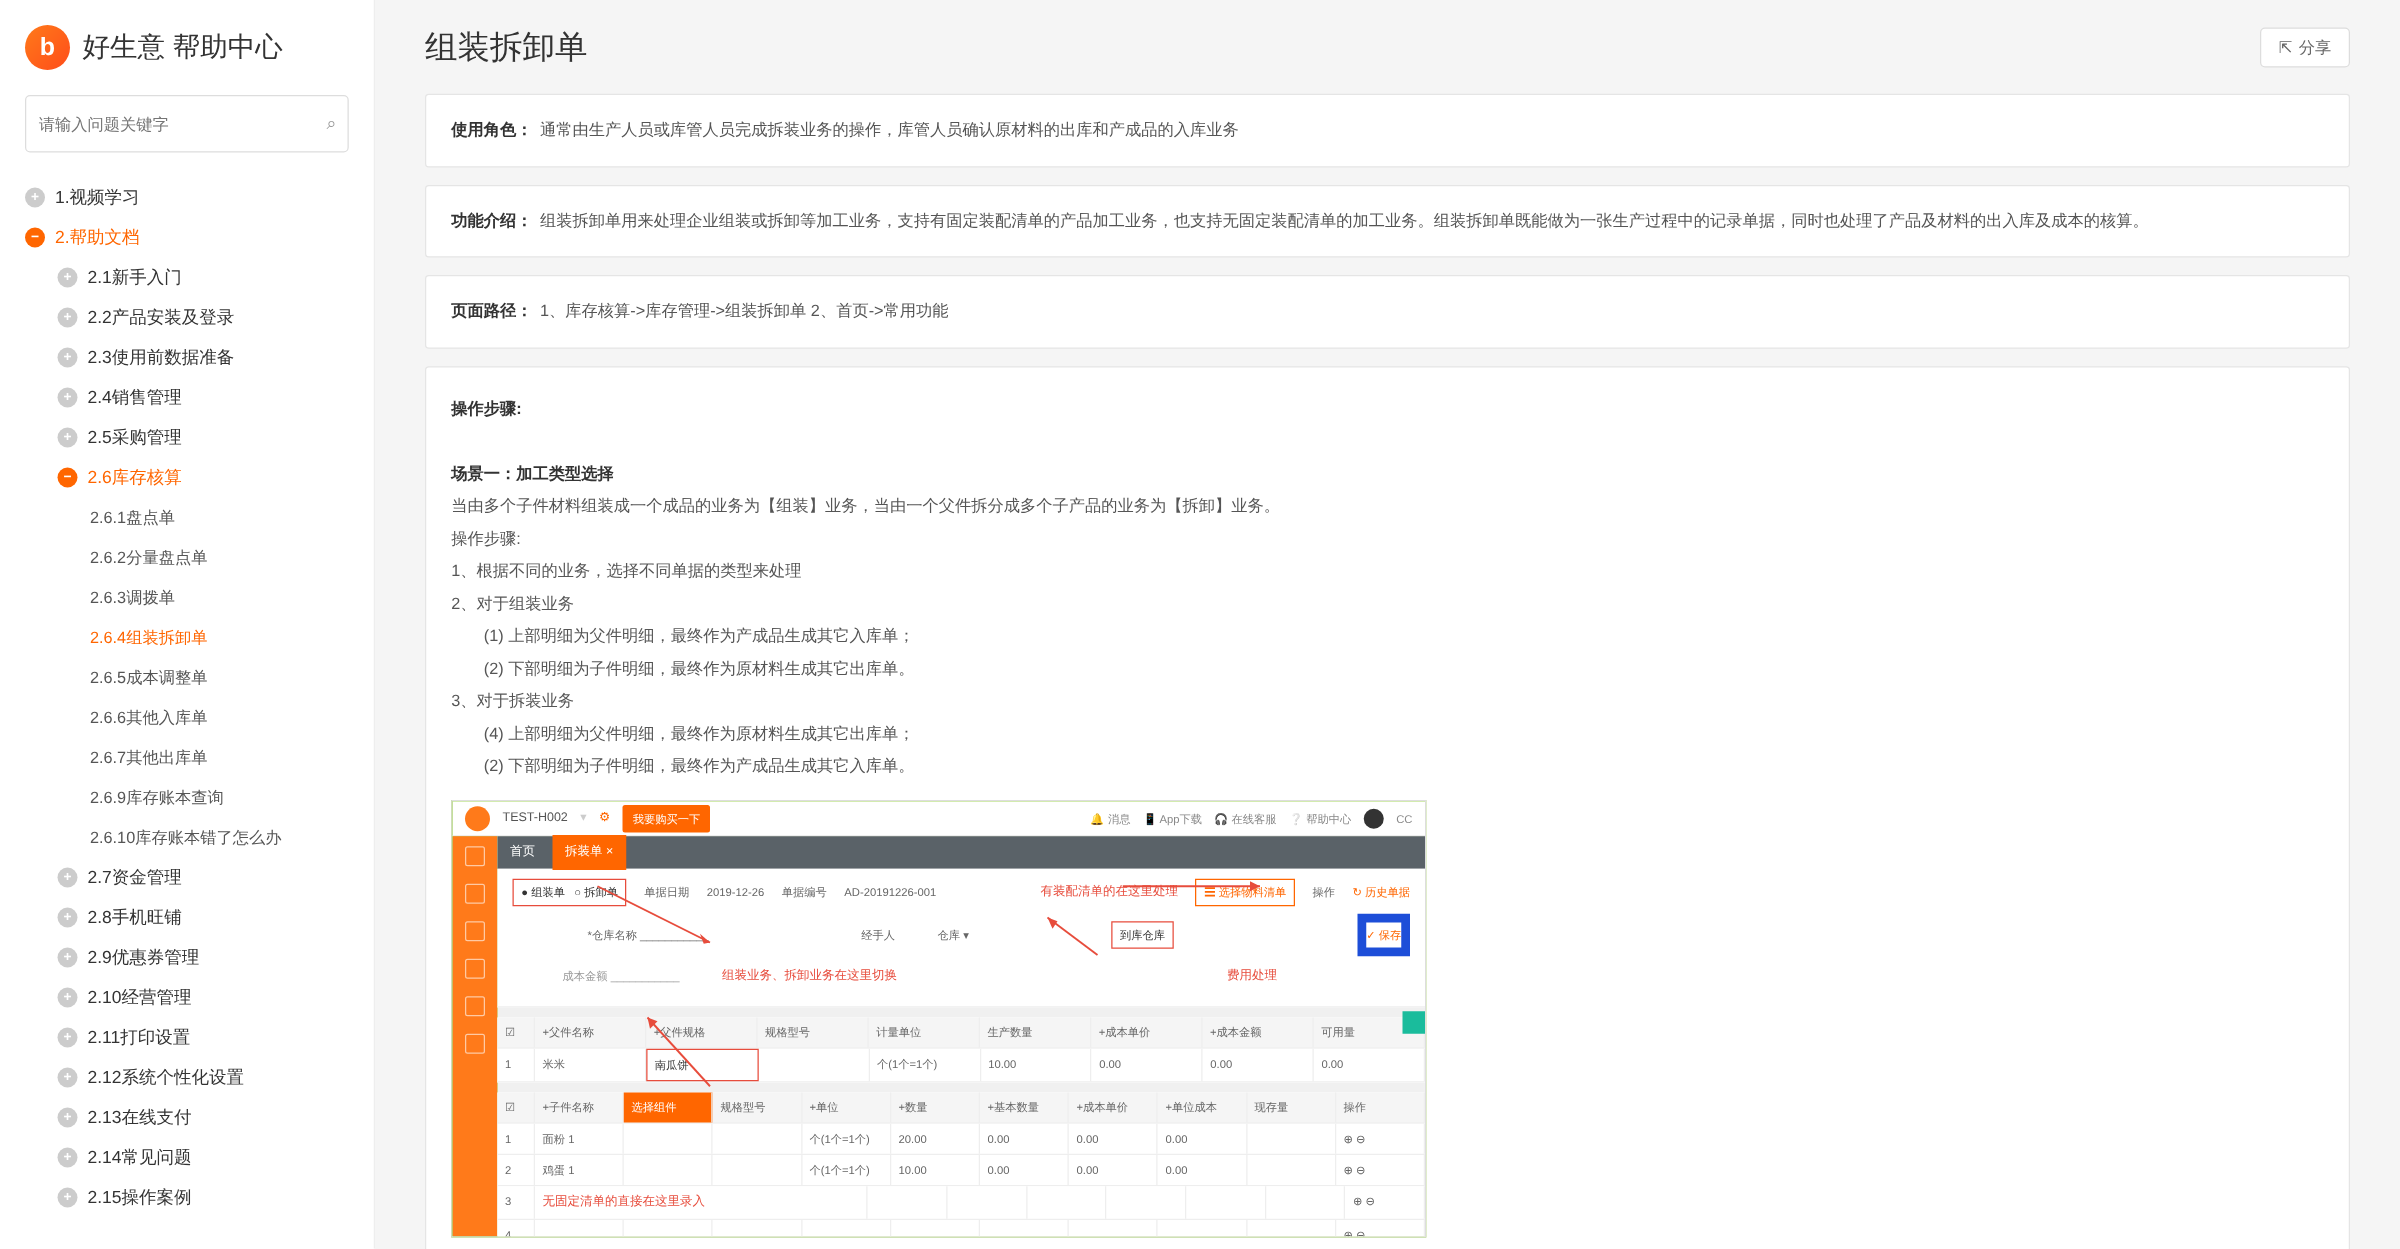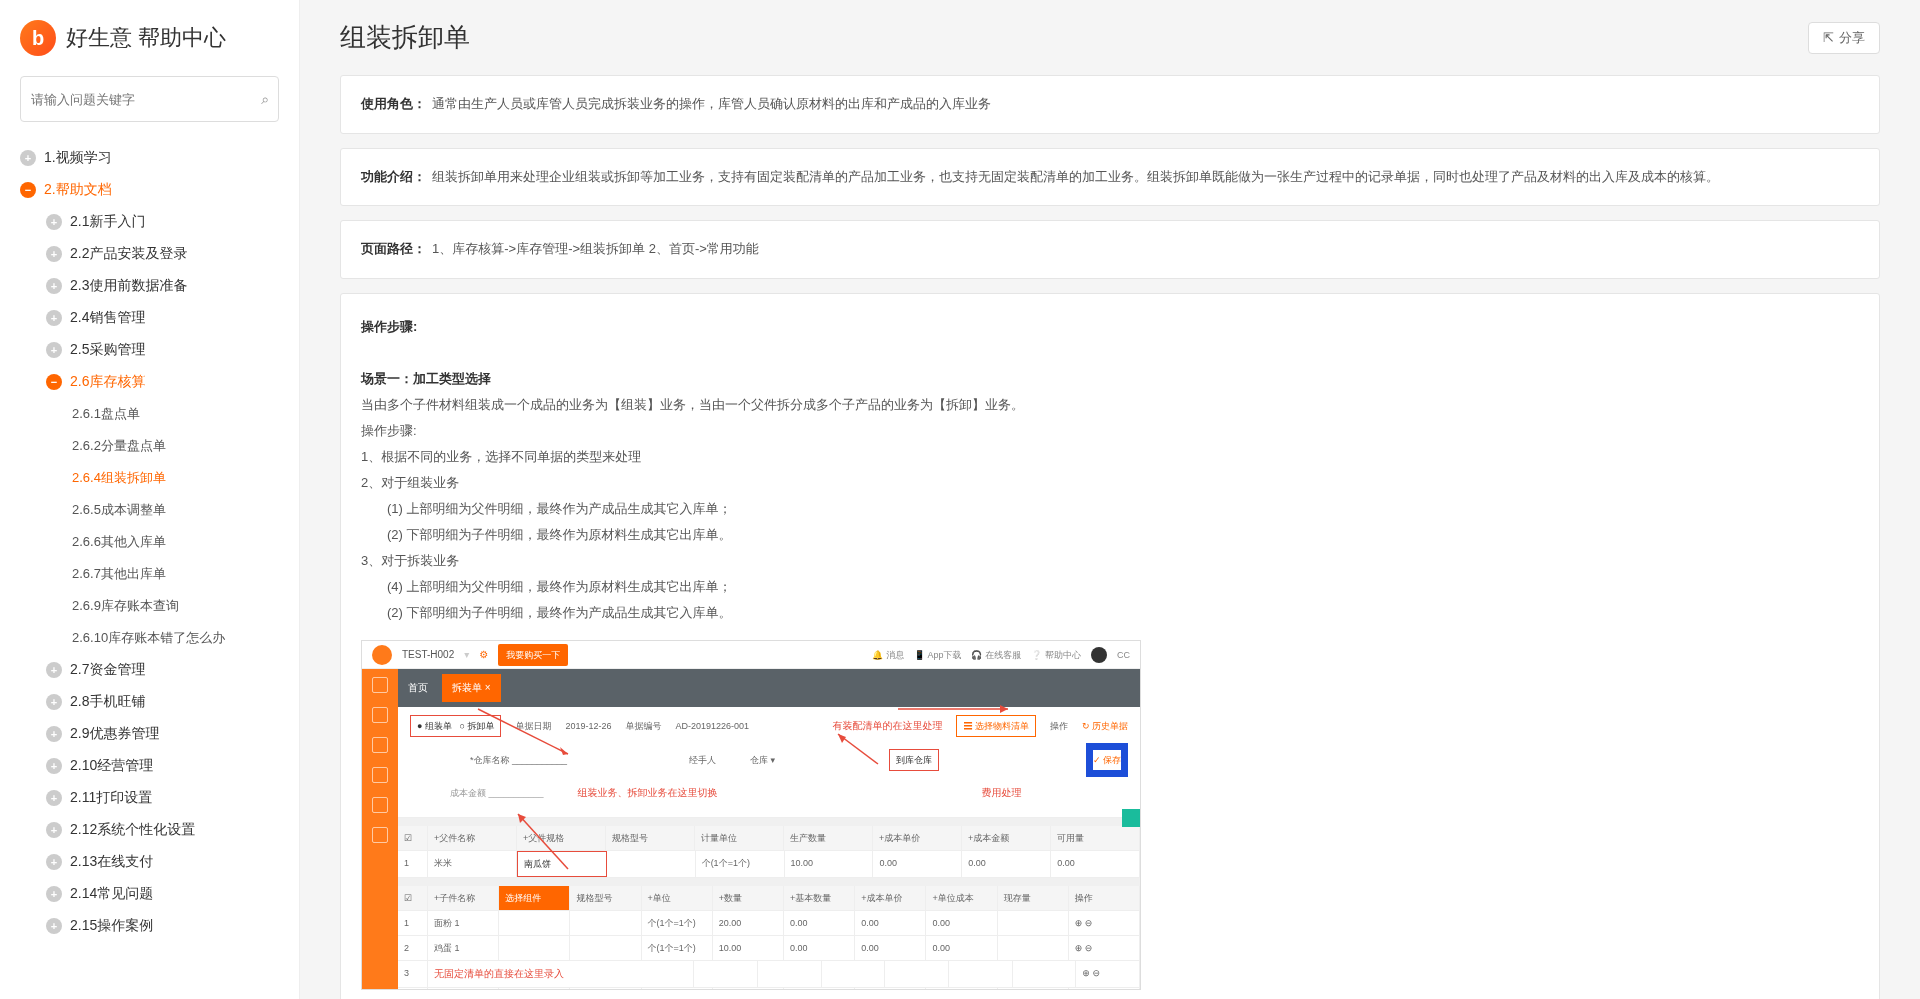--- a/index.html
+++ b/index.html
@@ -30,21 +30,21 @@
 .content-card .indent1{padding-left:26px}
 .screenshot{margin-top:14px;border:1px solid #ddd;background:#84cc16;width:780px;height:350px;position:relative;overflow:hidden;font-size:10px}
 .ss-top{height:28px;background:#fff;border-bottom:1px solid #eee;display:flex;align-items:center;padding:0 10px;gap:10px}
 .ss-logo{width:20px;height:20px;border-radius:50%;background:#ff7a1a}
 .ss-top-right{margin-left:auto;display:flex;align-items:center;gap:10px;color:#888;font-size:9px}
 .ss-orange-btn{background:#ff6600;color:#fff;padding:2px 8px;border-radius:2px;font-size:9px}
 .ss-body{display:flex;height:calc(100% - 28px)}
 .ss-side{width:36px;background:#ff7a1a;display:flex;flex-direction:column;align-items:center;padding-top:8px;gap:14px}
 .ss-side-icon{width:16px;height:16px;border:1px solid rgba(255,255,255,.6);border-radius:2px}
 .ss-content{flex:1;background:#f0f0f0;position:relative}
-.ss-tabs{height:38px;background:#5a6268;display:flex;align-items:center;padding:0 10px;gap:14px;color:#fff;font-size:10px}
+.ss-tabs{height:26px;background:#5a6268;display:flex;align-items:center;padding:0 10px;gap:14px;color:#fff;font-size:10px}
 .ss-tab-active{background:#ff6600;padding:4px 10px}
 .ss-form-area{background:#fff;margin:0;padding:8px 12px;border-bottom:1px solid #eee}
 .ss-form-row{display:flex;align-items:center;gap:14px;margin-bottom:6px;font-size:9px;color:#666}
 .ss-red-box{border:1px solid #e74c3c;padding:1px 6px;color:#333}
 .ss-red-text{color:#e74c3c;font-size:10px}
 .ss-table{background:#fff;margin:8px 0 0 0}
 .ss-th{background:#f5f5f5;display:flex;font-size:9px;color:#666;border-bottom:1px solid #eee}
 .ss-th>div,.ss-tr>div{flex:1;padding:3px 6px;border-right:1px solid #eee;white-space:nowrap;overflow:hidden}
 .ss-tr{display:flex;font-size:9px;color:#666;border-bottom:1px solid #eee;background:#fff}
 .ss-green-badge{position:absolute;right:0;top:140px;background:#1abc9c;width:18px;height:18px}
@@ -94,20 +94,23 @@
   <div class="nav-item sub expanded">
       <span class="toggle-icon open">−</span>
       <span>2.6库存核算</span>
     </div>
 
   <div class="nav-item sub2">
       <span>2.6.1盘点单</span>
     </div>
   <div class="nav-item sub2">
       <span>2.6.2分量盘点单</span>
+    </div>
+  <div class="nav-item sub2">
+      <span>2.6.3调拨单</span>
     </div>
   <div class="nav-item sub2 active">
       <span>2.6.4组装拆卸单</span>
     </div>
   <div class="nav-item sub2">
       <span>2.6.5成本调整单</span>
     </div>
   <div class="nav-item sub2">
       <span>2.6.6其他入库单</span>
     </div>

